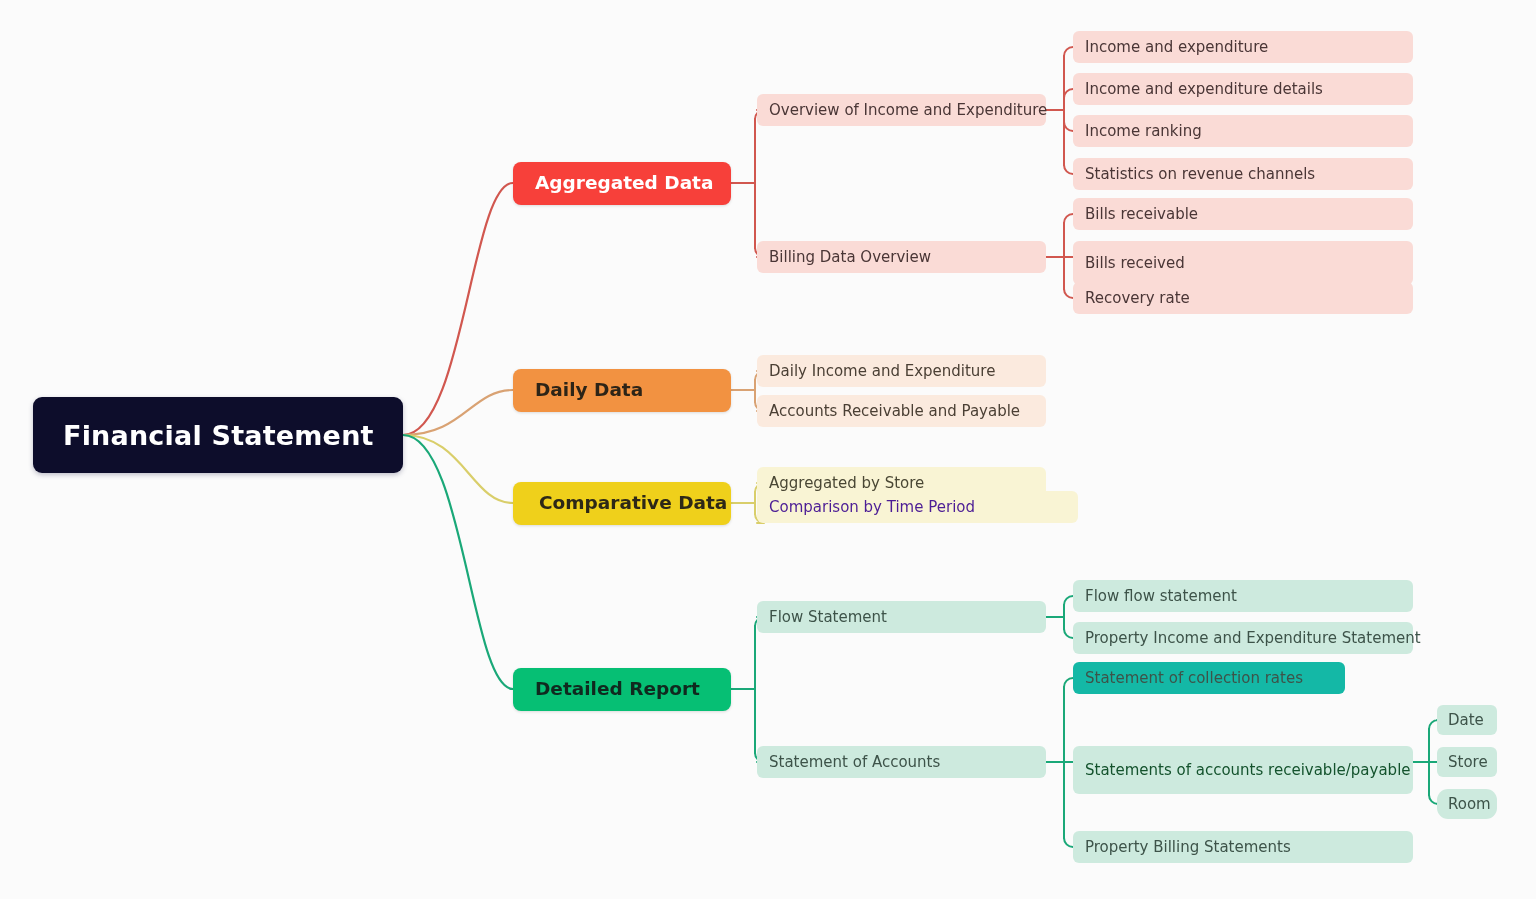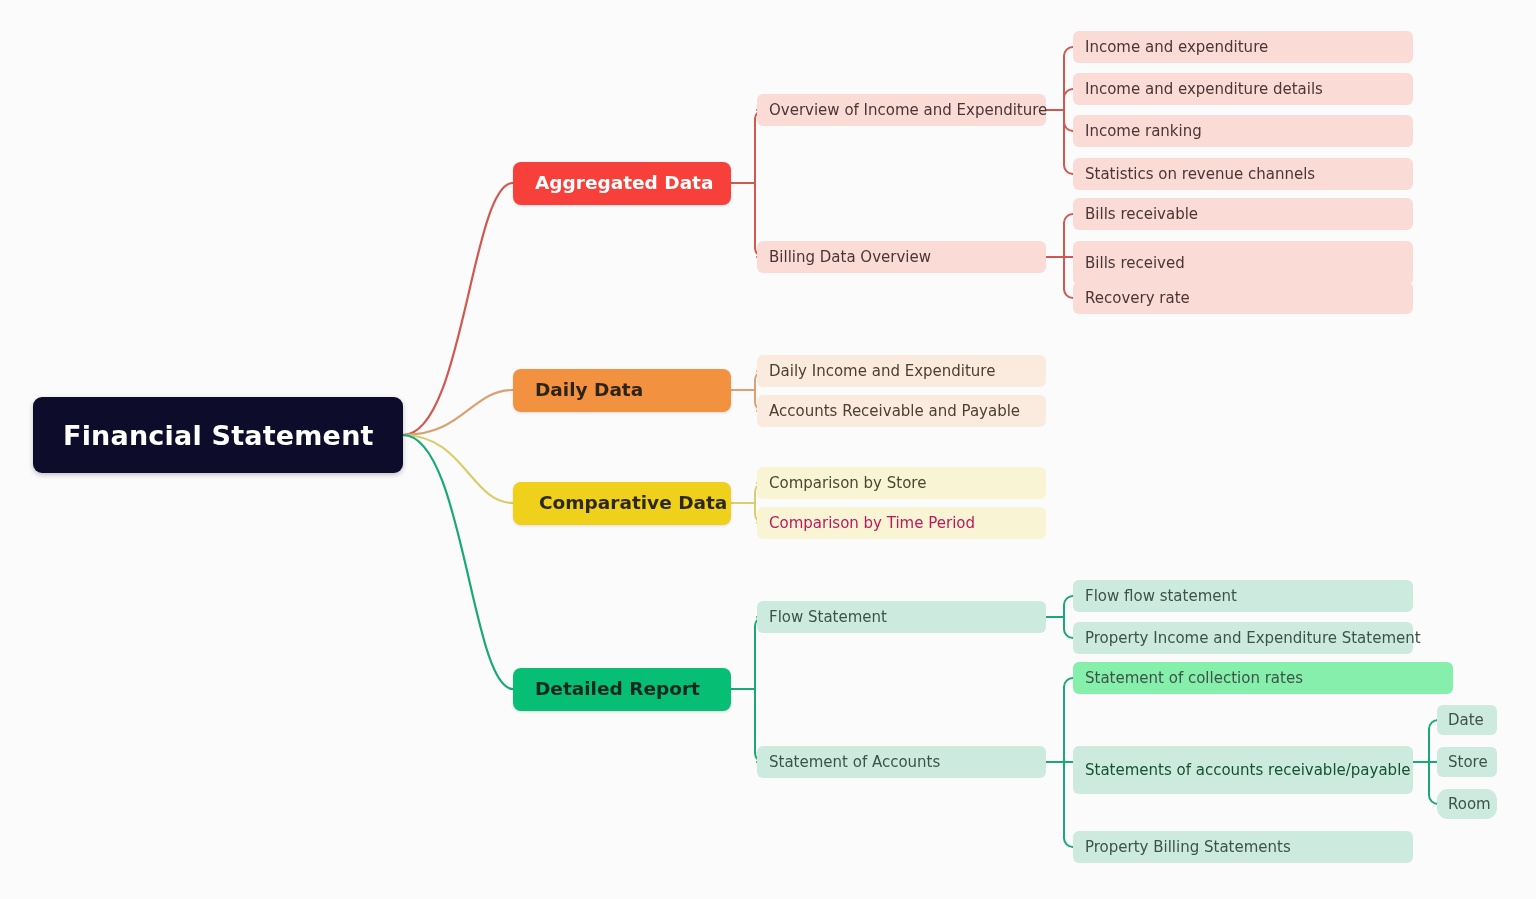--- a/index.html
+++ b/index.html
@@ -160,41 +160,41 @@
     <div class="node n-l3" style="left: 757px; top: 355px; height: 32px; background: rgb(251, 234, 222); color: rgb(74, 63, 52); width: 289px;">
       <span>Daily Income and Expenditure</span>
     </div>
     <div class="node n-l3" style="left: 757px; top: 395px; height: 32px; background: rgb(251, 234, 222); color: rgb(74, 63, 52); width: 289px;">
       <span>Accounts Receivable and Payable</span>
     </div>
     <div class="node n-l2" style="left: 513px; top: 481.5px; height: 43px; background: rgb(239, 208, 27); color: rgb(45, 40, 23); width: 218px; padding-left: 26px;">
       <span>Comparative Data</span>
     </div>
     <div class="node n-l3" style="left: 757px; top: 467px; height: 32px; background: rgb(249, 244, 212); color: rgb(74, 71, 52); width: 289px;">
-      <span>Comparison by Store</span>
-    </div>
-    <div class="node n-l3" style="left: 757px; top: 507px; height: 32px; background: rgb(249, 244, 212); color: #be185d; width: 289px;">
+      <span>Aggregated by Store</span>
+    </div>
+    <div class="node n-l3" style="left: 757px; top: 491px; height: 32px; background: rgb(249, 244, 212); color: #4c1d95; width: 321px;">
       <span>Comparison by Time Period</span>
     </div>
     <div class="node n-l2" style="left: 513px; top: 667.5px; height: 43px; background: rgb(6, 191, 116); color: rgb(16, 41, 31); width: 218px;">
       <span>Detailed Report</span>
     </div>
     <div class="node n-l3" style="left: 757px; top: 601px; height: 32px; background: rgb(205, 234, 222); color: rgb(61, 83, 73); width: 289px;">
       <span>Flow Statement</span>
     </div>
     <div class="node n-l4" style="left: 1073px; top: 580px; height: 32px; background: rgb(205, 234, 222); color: rgb(61, 83, 73); width: 340px;">
       <span>Flow flow statement</span>
     </div>
     <div class="node n-l4" style="left: 1073px; top: 622px; height: 32px; background: rgb(205, 234, 222); color: rgb(61, 83, 73); width: 340px;">
       <span>Property Income and Expenditure Statement</span>
     </div>
     <div class="node n-l3" style="left: 757px; top: 746px; height: 32px; background: rgb(205, 234, 222); color: rgb(61, 83, 73); width: 289px;">
       <span>Statement of Accounts</span>
     </div>
-    <div class="node n-l4" style="left: 1073px; top: 662px; height: 32px; background: #86efac; color: rgb(61, 83, 73); width: 380px;">
+    <div class="node n-l4" style="left: 1073px; top: 662px; height: 32px; background: #14b8a6; color: rgb(61, 83, 73); width: 272px;">
       <span>Statement of collection rates</span>
     </div>
     <div class="node n-l4" style="left: 1073px; top: 746px; height: 48px; background: rgb(205, 234, 222); color: #14532d; width: 340px;">
       <span>Statements of accounts receivable/payable</span>
     </div>
     <div class="node n-l5" style="left: 1437px; top: 705px; height: 30px; background: rgb(205, 234, 222); color: rgb(61, 83, 73); width: 60px;">
       <span>Date</span>
     </div>
     <div class="node n-l5" style="left: 1437px; top: 747px; height: 30px; background: rgb(205, 234, 222); color: rgb(61, 83, 73); width: 60px;">
       <span>Store</span>

